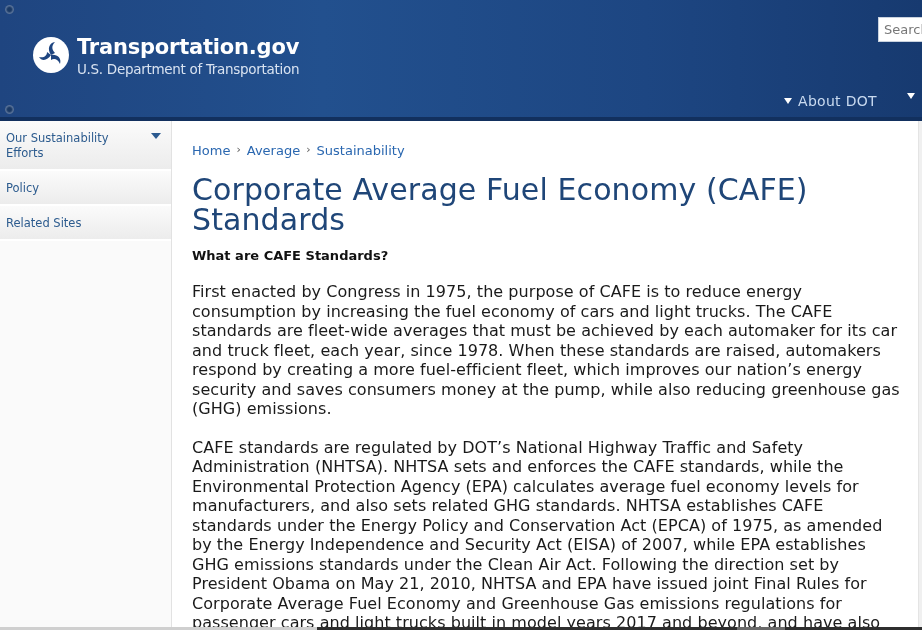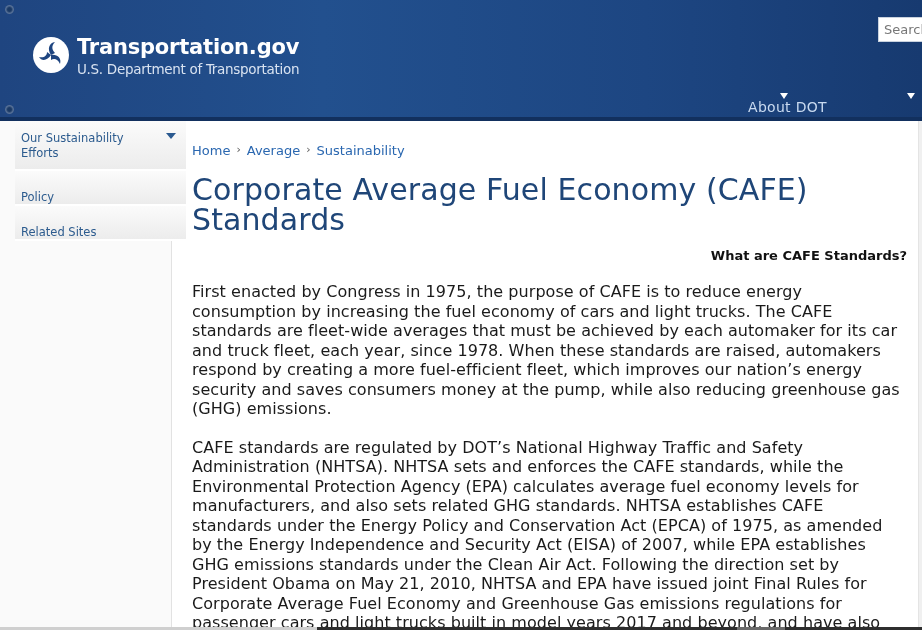--- a/index.html
+++ b/index.html
@@ -12,47 +12,47 @@
   }
   .header::after {
     content: ""; position: absolute; left: 0; right: 0; bottom: 0; height: 4px; background: #12305e;
   }
   .screw { position: absolute; width: 9px; height: 9px; border-radius: 50%;
     background: radial-gradient(circle, #1b3a66 30%, #5a7399 60%, #2a4a78 100%); }
   .logo { position: absolute; left: 33px; top: 36px; display: flex; align-items: flex-start; }
   .logo-mark { width: 36px; height: 36px; border-radius: 50%; background: #fff; position: relative; margin-top: 1px; }
   .logo-mark svg { position: absolute; left: 0; top: 0; }
   .logo-text { margin-left: 8px; color: #fff; }
-  .logo-title { font-family: "DejaVu Sans", sans-serif; font-size: 21px; font-weight: bold; letter-spacing: -0.2px; line-height: 22px; text-align: right; }
+  .logo-title { font-family: "DejaVu Sans", sans-serif; font-size: 21px; font-weight: bold; letter-spacing: -0.2px; line-height: 22px; }
   .logo-sub { font-family: "DejaVu Sans", sans-serif; font-size: 13.5px; color: #d9e3f1; margin-top: 3px; letter-spacing: -0.3px; }
 
   .search-box {
     position: absolute; left: 878px; top: 17px; width: 60px; height: 25px;
     background: #fff; border: 1px solid #c9d2de; font-size: 13px; color: #777;
     padding: 4px 5px; font-family: "DejaVu Sans", sans-serif;
   }
   .nav-item { position: absolute; top: 93px; color: #c9daf0; font-size: 14px; display: flex; align-items: center; letter-spacing: 0.3px; }
   .tri-down { width: 0; height: 0; border-left: 4.5px solid transparent; border-right: 4.5px solid transparent; border-top: 6px solid #fff; margin-right: 6px; }
 
   .sidebar { position: absolute; left: 0; top: 121px; width: 172px; height: 509px; background: #fafafa; border-right: 1px solid #e2e2e2; }
   .side-item {
     display: block; width: 171px; border-bottom: 2px solid #fff;
     background: linear-gradient(180deg, #fbfbfb 0%, #ececec 100%);
-    color: #2c5b8e; font-size: 11.5px; padding: 9px 6px; position: relative; margin-left: 15px;
+    color: #2c5b8e; font-size: 11.5px; padding: 0 6px; position: relative;
   }
   .side-item.first { height: 50px; padding-top: 10px; line-height: 15px; }
   .side-item.normal { height: 35px; line-height: 35px; }
   .side-caret { position: absolute; right: 10px; top: 12px; width: 0; height: 0;
     border-left: 5px solid transparent; border-right: 5px solid transparent; border-top: 6px solid #2b5a90; }
 
   .main { position: absolute; left: 192px; top: 121px; width: 715px; }
   .breadcrumb { margin-top: 22px; font-size: 13px; color: #2a67b0; display: flex; align-items: flex-start; }
   .breadcrumb .sep { color: #555; font-size: 11px; margin: 0 6px; }
   .page-title { margin-top: 17px; font-size: 30px; color: #1f4678; font-weight: normal; letter-spacing: 0.1px; line-height: 30px; }
-  .section-h { font-size: 13px; font-weight: bold; color: #111; margin-top: 13px; text-align: right; }
+  .section-h { font-size: 13px; font-weight: bold; color: #111; margin-top: 13px; }
   .para { font-size: 16px; line-height: 19.5px; color: #1a1a1a; margin-top: 19px; letter-spacing: 0.05px; }
   .para.first { margin-top: 19px; }
   .section-h2 { font-size: 13px; font-weight: bold; color: #ef4444; margin-top: 7px; }
 
   .right-edge { position: absolute; left: 918px; top: 121px; width: 4px; height: 509px; background: #f0f0f0; border-left: 1px solid #e4e4e4; }
   .bottom-bar { position: absolute; left: 317px; top: 627px; width: 605px; height: 3px; background: #2e2e2e; }
   .bottom-bar .thumb { position: absolute; left: 420px; width: 48px; height: 3px; background: #6a6a6a; }
   .bottom-left { position: absolute; left: 0; top: 627px; width: 317px; height: 3px; background: #cfcfcf; }
 </style>
 </head>
@@ -73,21 +73,21 @@
       </svg>
     </div>
     <div class="logo-text">
       <div class="logo-title">Transportation.gov</div>
       <div class="logo-sub">U.S. Department of Transportation</div>
     </div>
   </div>
 
   <div class="search-box">Search</div>
 
-  <div class="nav-item" style="left:748px;flex-direction:column;">
+  <div class="nav-item" style="left:784px;">
     <span class="tri-down"></span>
     <span>About DOT</span>
   </div>
   <div class="nav-item" style="left:907px;">
     <span class="tri-down"></span>
     <span></span>
   </div>
 </div>
 
 <div class="sidebar">

